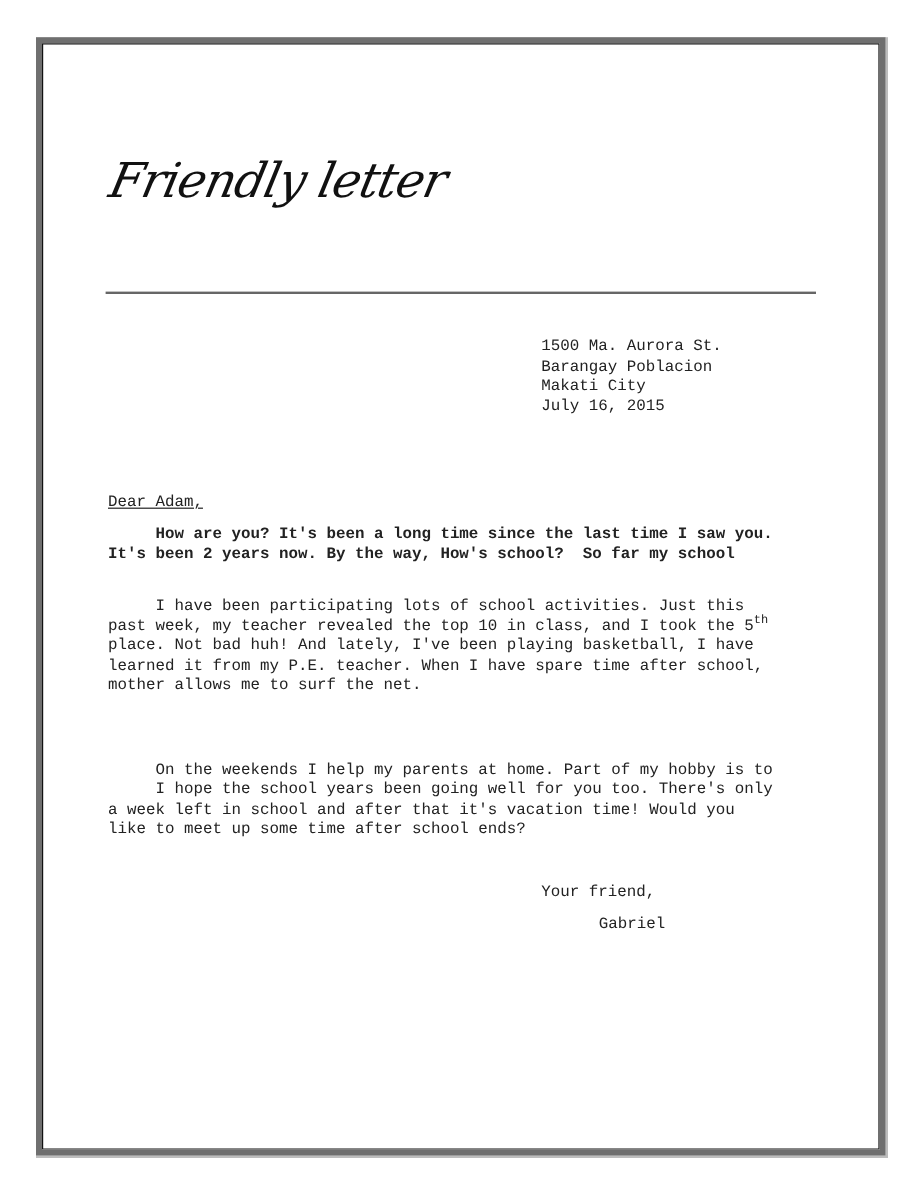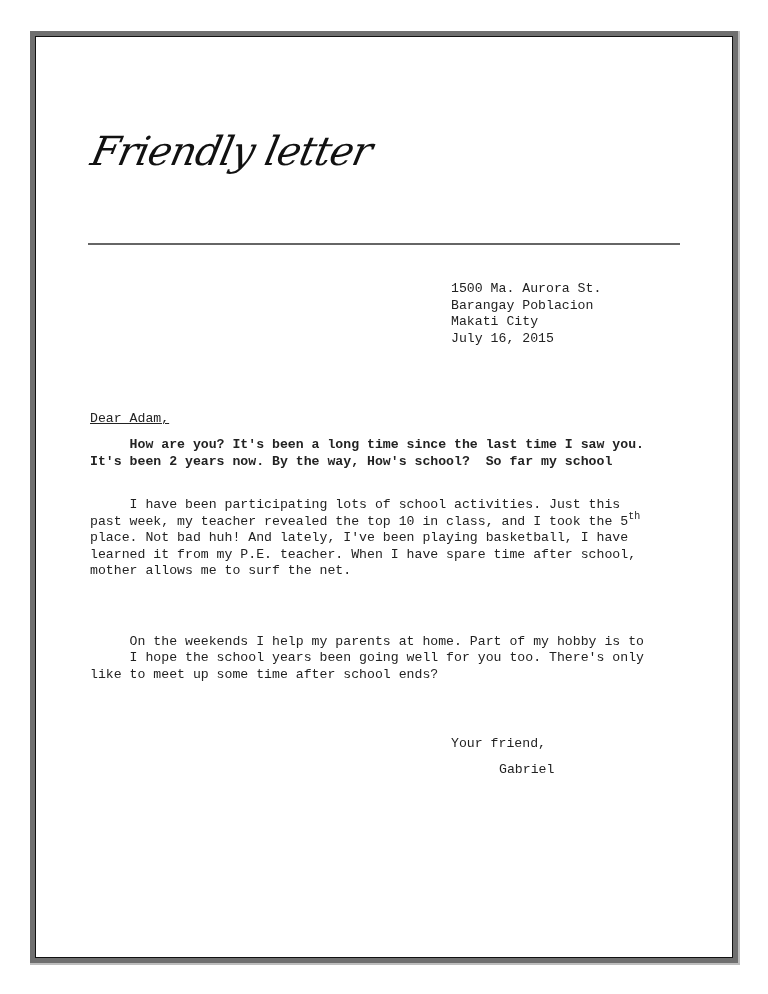--- a/index.html
+++ b/index.html
@@ -47,16 +47,16 @@
 <div class="address mono"><div>1500 Ma. Aurora St.</div><div>Barangay Poblacion</div><div>Makati City</div><div>July 16, 2015</div></div>
 
 <div class="salutation mono">Dear Adam,</div>
 
 <div class="para p1 mono"><div>     How are you? It's been a long time since the last time I saw you.</div><div>It's been 2 years now. By the way, How's school?  So far my school</div></div>
 
 <div class="para p2 mono"><div>     I have been participating lots of school activities. Just this</div><div><span>past week, my teacher revealed the top 10 in class, and I took the 5</span><sup>th</sup></div><div>place. Not bad huh! And lately, I've been playing basketball, I have</div><div>learned it from my P.E. teacher. When I have spare time after school,</div><div>mother allows me to surf the net.</div></div>
 
 <div class="para p3 mono"><div>     On the weekends I help my parents at home. Part of my hobby is to</div></div>
 
-<div class="para p4 mono"><div>     I hope the school years been going well for you too. There's only</div><div>like to meet up some time after school ends?</div></div>
+<div class="para p4 mono"><div>     I hope the school years been going well for you too. There's only</div><div>a week left in school and after that it's vacation time! Would you</div><div>like to meet up some time after school ends?</div></div>
 
 <div class="closing mono">Your friend,</div>
 <div class="signature mono">Gabriel</div>
 
 </body></html>

